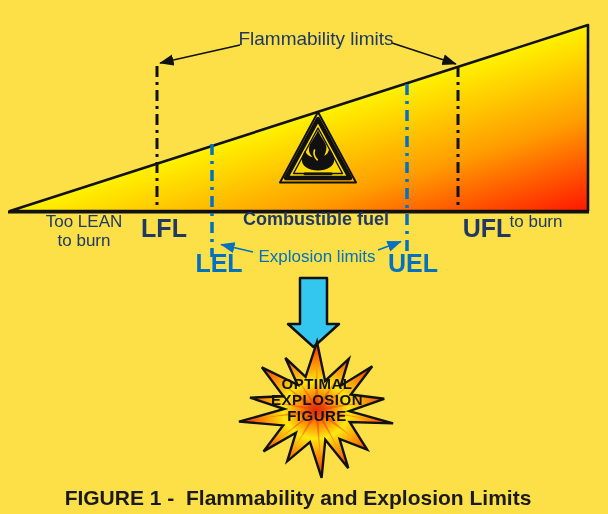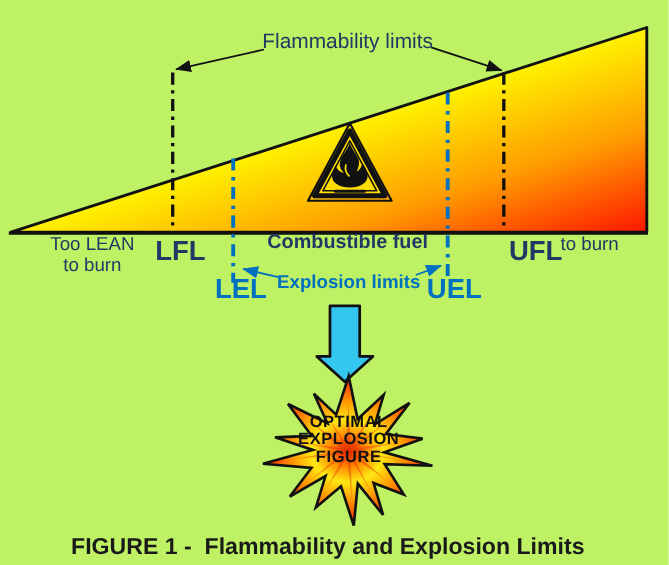--- a/index.html
+++ b/index.html
@@ -1,23 +1,23 @@
 <!DOCTYPE html>
 <html style="--navy: #1F3864; --blue: #0070C0; --cyan: #33C7F0; --wedge_yellow: #FFF200; --wedge_orange: #FF9C00; --wedge_red: #FF1500; --sign_yellow: #FFDC00; --burst_core: #E02800; --burst_yellow: #FFE812; --burst_red: #FF1E00;"><head>
 <meta charset="utf-8">
 <style>
   html,body{margin:0;padding:0;background:#fff;}
   .stage{
-    position:relative;width:608px;height:514px;background:#bef264;overflow:hidden;
+    position:relative;width:608px;height:514px;background:#fde047;overflow:hidden;
     font-family:"Liberation Sans",sans-serif;
   }
   .stage svg{position:absolute;left:0;top:0;}
   .lbl{position:absolute;transform:translateX(-50%);text-align:center;white-space:nowrap;}
   .navy{color:var(--navy);}
-  .blue{color:var(--blue);font-weight:bold;}
+  .blue{color:var(--blue);}
   .small{font-size:17px;line-height:19px;}
   .big{font-size:25px;font-weight:bold;line-height:25px;}
   .flam{font-size:19px;}
   .fuel{font-size:18px;font-weight:bold;}
   .burst-text{
     font-size:15px;font-weight:bold;line-height:16px;color:#111;
     letter-spacing:.5px;
   }
   .caption{
     font-size:21px;font-weight:bold;color:#1a1a1a;white-space:pre;

